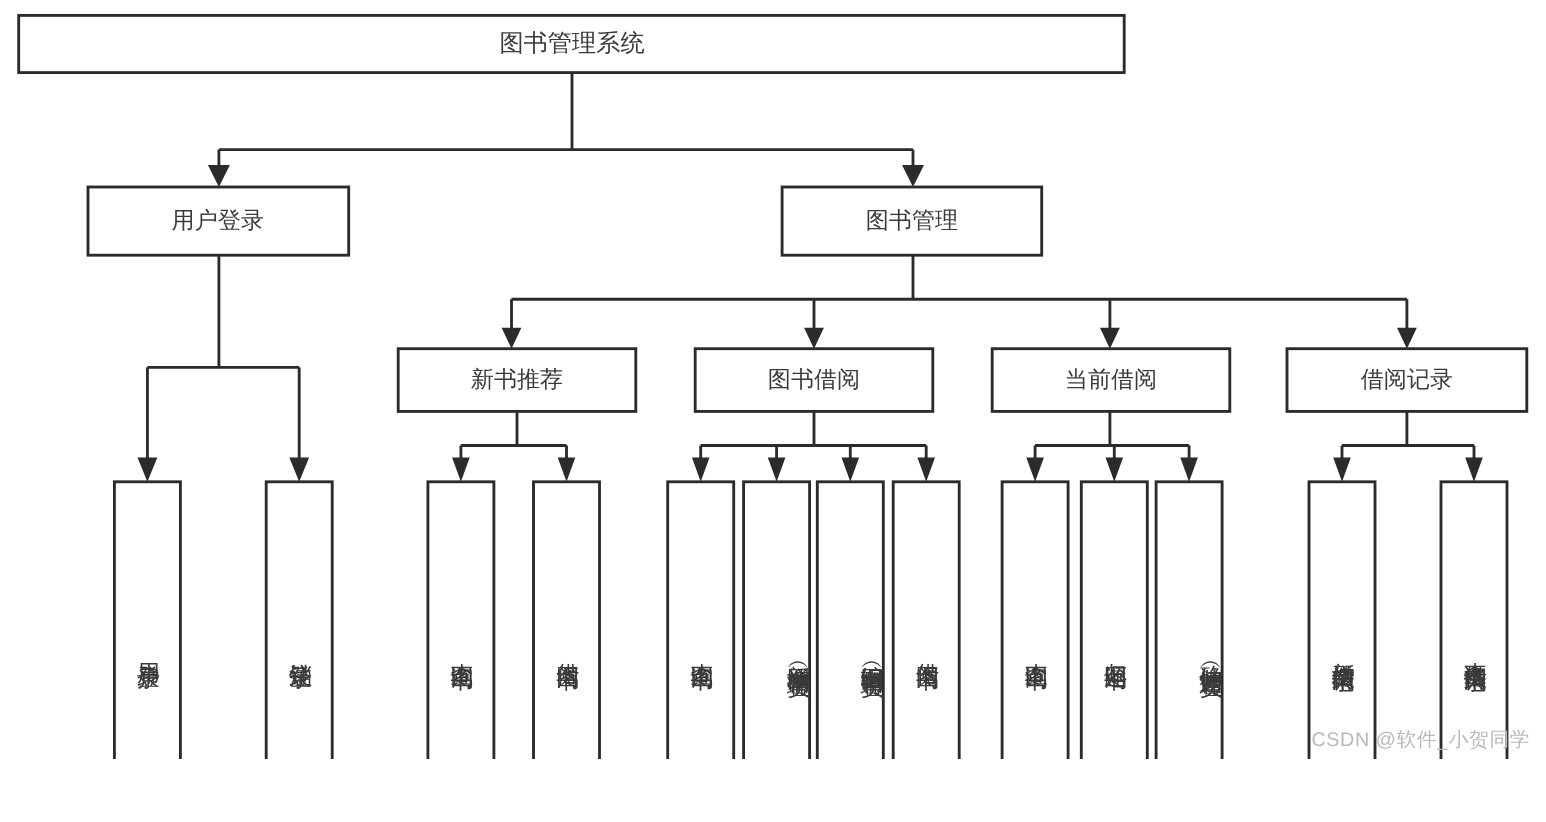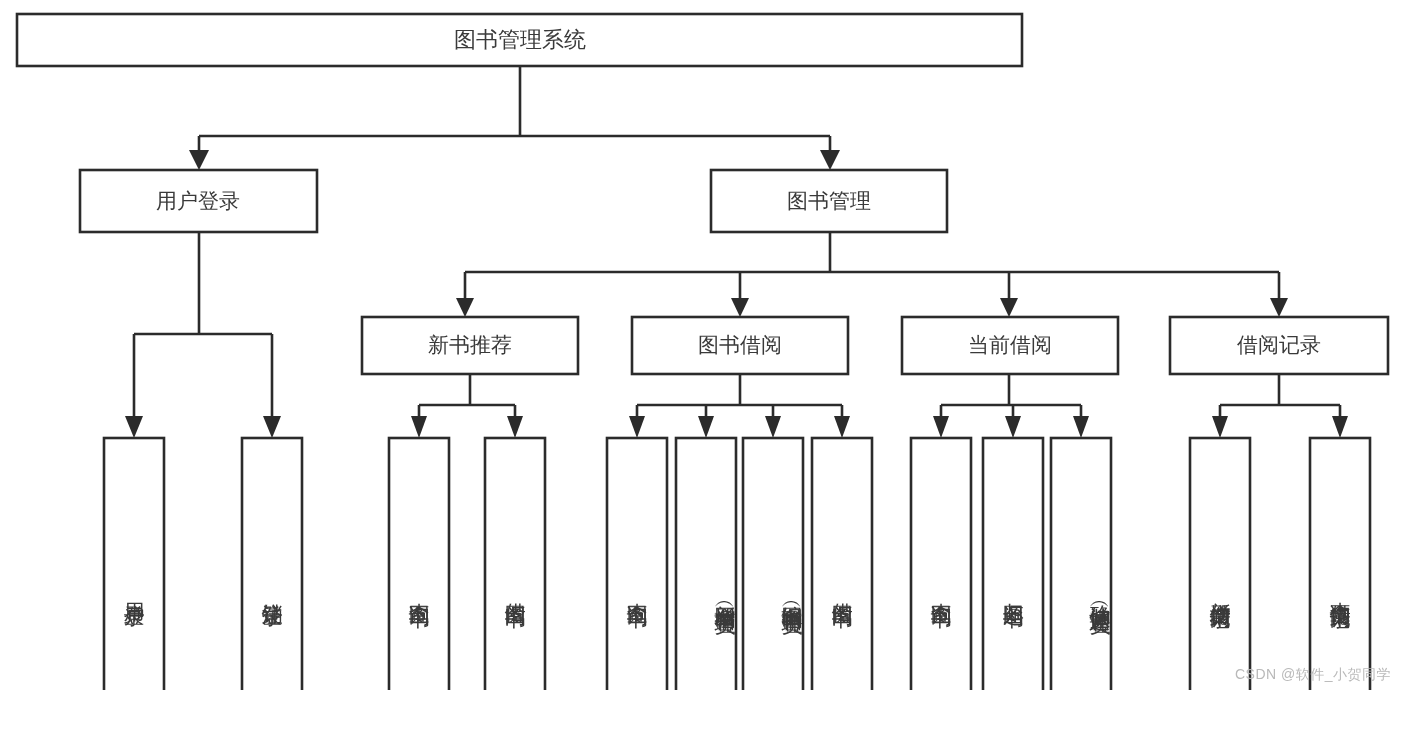--- a/index.html
+++ b/index.html
@@ -63,21 +63,21 @@
     color: #3a3a3a;
     letter-spacing: 1.5px;
     white-space: nowrap;
     pointer-events: none;
   }
   .watermark {
     position: absolute;
     right: 14px;
     bottom: 6px;
     font-family: "Liberation Sans", "DejaVu Sans", sans-serif;
-    font-size: 14px;
+    font-size: 18px;
     color: #b9b9b9;
     letter-spacing: 0.5px;
     user-select: none;
   }
 </style>
 </head>
 <body>
 
 <div id="diagram-root">
 

